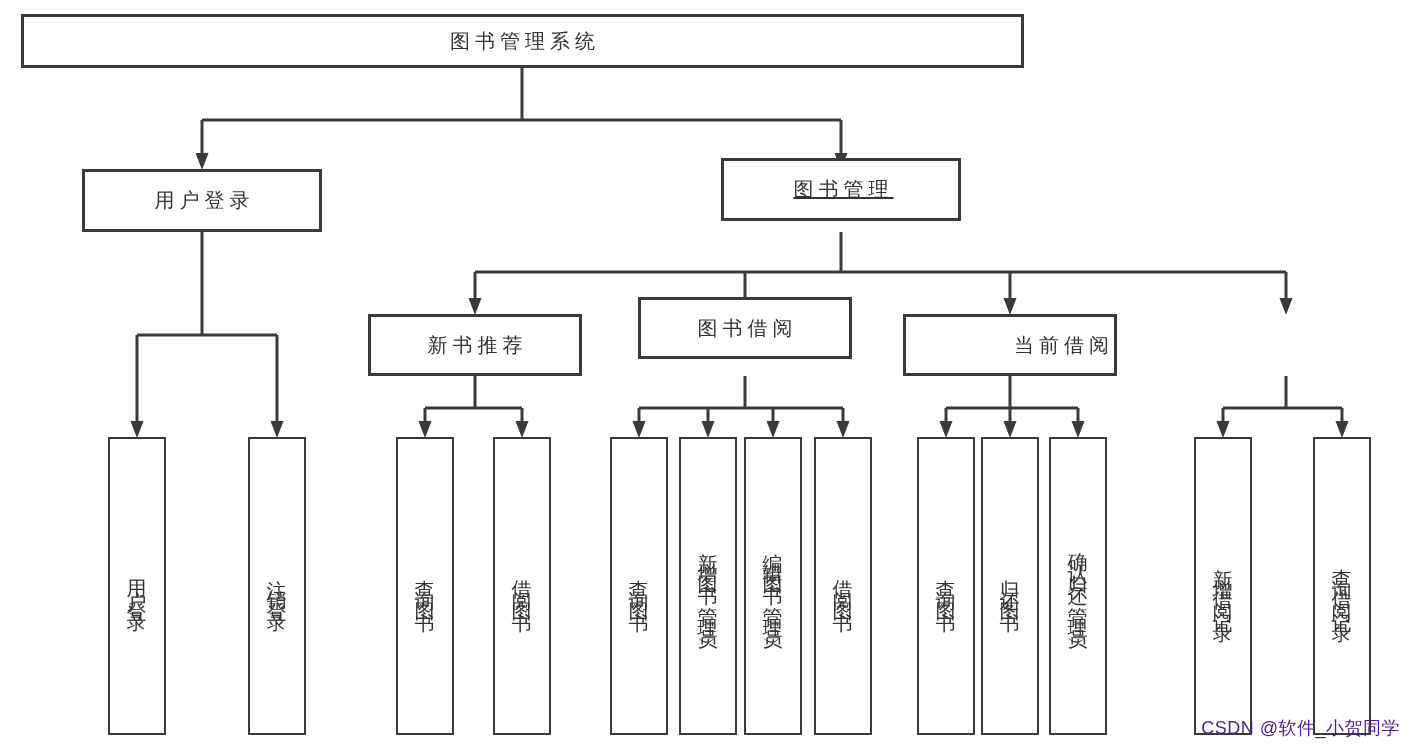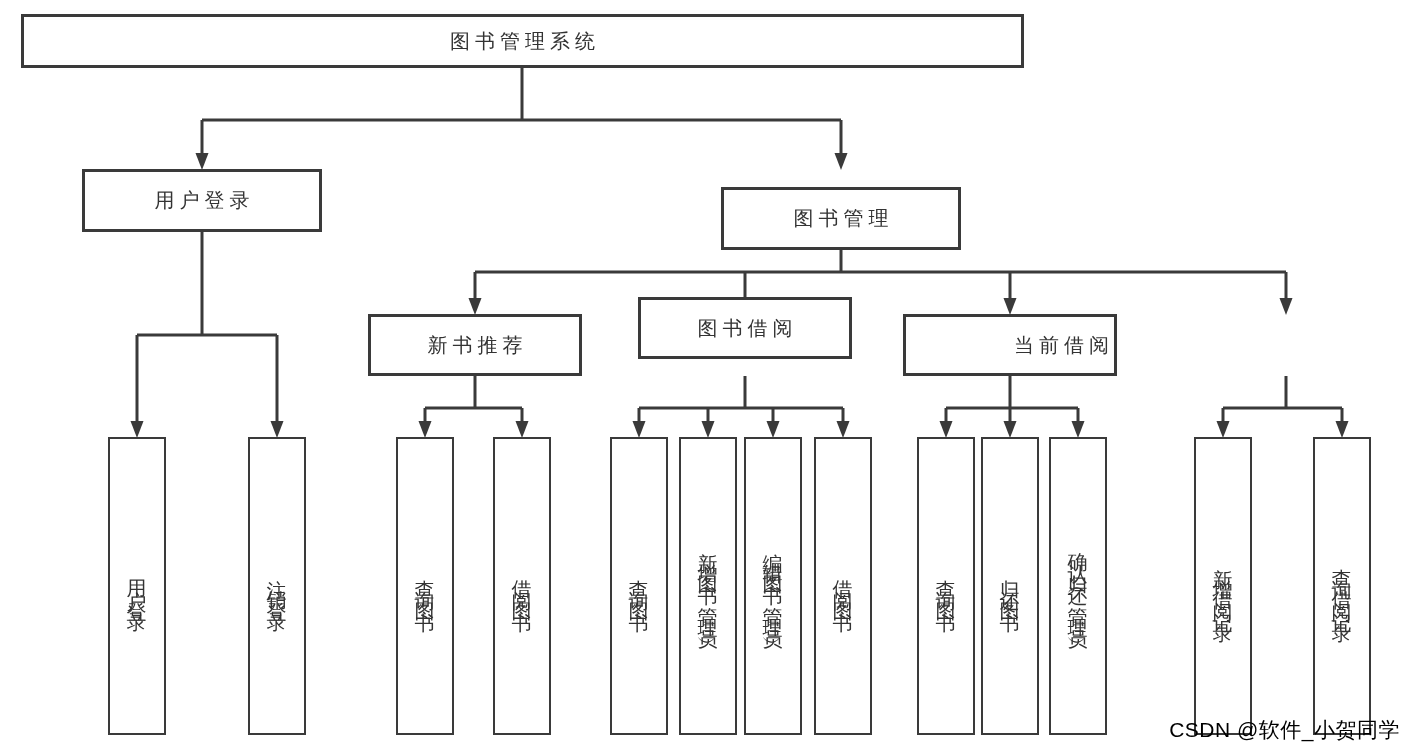--- a/index.html
+++ b/index.html
@@ -29,22 +29,22 @@
   .vtext{
     writing-mode:vertical-rl;
     text-orientation:mixed;
     letter-spacing:11px;
     line-height:1;
     white-space:nowrap;
   }
   .watermark{
     position:absolute;
     top:716px;right:5px;
-    font-size:21px;
-    color:#000000;
+    font-size:18px;
+    color:#4c1d95;
     letter-spacing:0.5px;
     z-index:5;
     white-space:nowrap;
     margin-left:24px;
   }
 </style>
 </head>
 <body>
 
 <div class="canvas">
@@ -89,21 +89,21 @@
     </g>
   </svg>
 
   <div class="node h" style="left:21px;top:14px;width:1003px;height:54px;">
     <span>图书管理系统</span>
   </div>
 
   <div class="node h" style="left:82px;top:169px;width:240px;height:63px;">
     <span>用户登录</span>
   </div>
-  <div class="node h" style="left:721px;top:187px;width:240px;height:63px;">
+  <div class="node h" style="left:721px;top:158px;width:240px;height:63px;text-decoration:underline;">
     <span>图书管理</span>
   </div>
 
   <div class="node h" style="left:368px;top:314px;width:214px;height:62px;">
     <span>新书推荐</span>
   </div>
   <div class="node h" style="left:638px;top:297px;width:214px;height:62px;">
     <span>图书借阅</span>
   </div>
   <div class="node h" style="left:903px;top:314px;width:214px;height:62px;justify-content:flex-end;">

